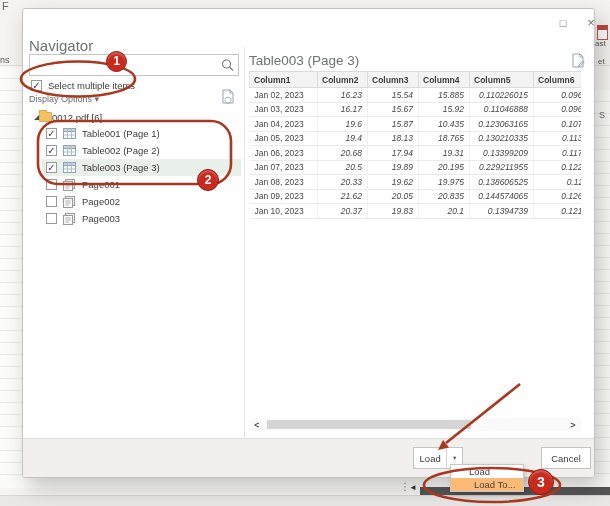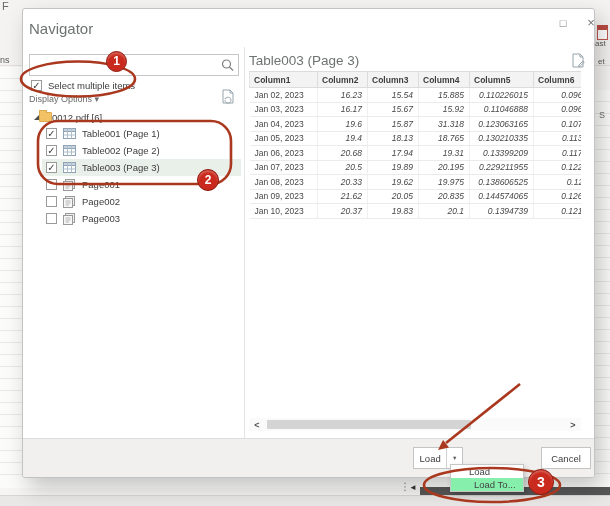--- a/index.html
+++ b/index.html
@@ -24,21 +24,21 @@
   .excel-hscroll { position:absolute; left:420px; top:487px; width:190px; height:8px; background:#575757; }
   .excel-scroll-arrow { position:absolute; left:409px; top:483px; font-size:8px; color:#333; }
   .excel-grip { position:absolute; left:400px; top:481px; font-size:10px; color:#777; }
   .excel-statusbar { position:absolute; left:0; top:495px; width:610px; height:11px; background:#e9e8e6; border-top:1px solid #d7d6d4; }
 
   
   .dialog { position:absolute; left:22px; top:8px; width:573px; height:470px; background:#fff; border:1px solid #c3c3c3; border-radius:3px; box-shadow:6px 10px 22px rgba(0,0,0,.22); }
   .win-btn { position:absolute; top:6px; width:18px; height:16px; text-align:center; line-height:16px; color:#767676; font-size:11px; cursor:default; }
   .btn-max { left:531px; }
   .btn-close { left:559px; font-size:13px; }
-  .dlg-title { position:absolute; left:6px; top:11px; font-size:15px; color:#6d7370; }
+  .dlg-title { position:absolute; left:6px; top:28px; font-size:15px; color:#6d7370; }
 
   
   .search-box { position:absolute; left:6px; top:45px; width:210px; height:22px; border:1px solid #c6c6c6; background:#fff; }
   .search-box input { position:absolute; left:3px; top:1px; width:185px; height:18px; border:0; outline:none; font-size:10px; font-family:inherit; }
   .search-icon { position:absolute; right:4px; top:3px; }
   .select-multi { position:absolute; left:8px; top:69px; height:14px; font-size:9.5px; color:#3c3c3c; display:flex; align-items:center; gap:6px; }
   .display-options { position:absolute; left:6px; top:85px; font-size:9px; color:#6b6b6b; }
   .refresh-icon { position:absolute; left:198px; top:80px; }
   .preview-doc-icon { position:absolute; left:548px; top:44px; }
 
@@ -73,21 +73,21 @@
   .fbtn { position:absolute; top:438px; height:22px; background:#fff; border:1px solid #c4c4c4; font-size:9px; color:#3c3c3c; display:flex; align-items:center; justify-content:center; }
   .btn-load { left:390px; width:50px; padding:0; }
   .btn-load .main { width:33px; text-align:center; font-size:9.5px; }
   .btn-load .caret { width:16px; border-left:1px solid #d3d3d3; text-align:center; font-size:5.5px; color:#555; align-self:stretch; display:flex; align-items:center; justify-content:center; }
   .btn-transform { left:444px; width:64px; letter-spacing:-0.2px; }
   .btn-cancel { left:518px; width:50px; font-size:9.5px; }
 
   
   .load-menu { position:absolute; left:450px; top:464px; width:74px; background:#fff; border:1px solid #c6c6c6; box-shadow:2px 3px 6px rgba(0,0,0,.18); z-index:30; font-size:9.5px; color:#444; }
   .load-menu .mi { height:13px; line-height:13px; padding-left:18px; }
-  .load-menu .mi.hl { background:#86efac;padding-left:23px; }
+  .load-menu .mi.hl { background:#fdba74;padding-left:23px; }
 
   
   .anno-svg { position:absolute; left:0; top:0; z-index:40; pointer-events:none; }
   .badge { position:absolute; z-index:41; background:#c92a1d; border:1px solid #8e1d12; border-radius:50%; color:#fff; font-weight:bold; text-align:center; pointer-events:none; box-shadow:inset 0 2px 2px rgba(255,255,255,.25); }
   .badge1 { left:106px; top:51px; width:21px; height:21px; line-height:19px; font-size:12px; }
   .badge2 { left:197px; top:169px; width:22px; height:22px; line-height:20px; font-size:12px; }
   .badge3 { left:528px; top:469px; width:26px; height:26px; line-height:24px; font-size:14px; }
 
   svg .ln { stroke:#97a5ae; fill:none; stroke-width:1; }
 </style>
@@ -273,21 +273,21 @@
             <td class="num">16.17</td>
             <td class="num">15.67</td>
             <td class="num">15.92</td>
             <td class="num">0.11046888</td>
             <td class="num">0.09656</td>
           </tr>
           <tr>
             <td>Jan 04, 2023</td>
             <td class="num">19.6</td>
             <td class="num">15.87</td>
-            <td class="num">31.318</td>
+            <td class="num">10.435</td>
             <td class="num">0.123063165</td>
             <td class="num">0.10757</td>
           </tr>
           <tr>
             <td>Jan 05, 2023</td>
             <td class="num">19.4</td>
             <td class="num">18.13</td>
             <td class="num">18.765</td>
             <td class="num">0.130210335</td>
             <td class="num">0.11382</td>

